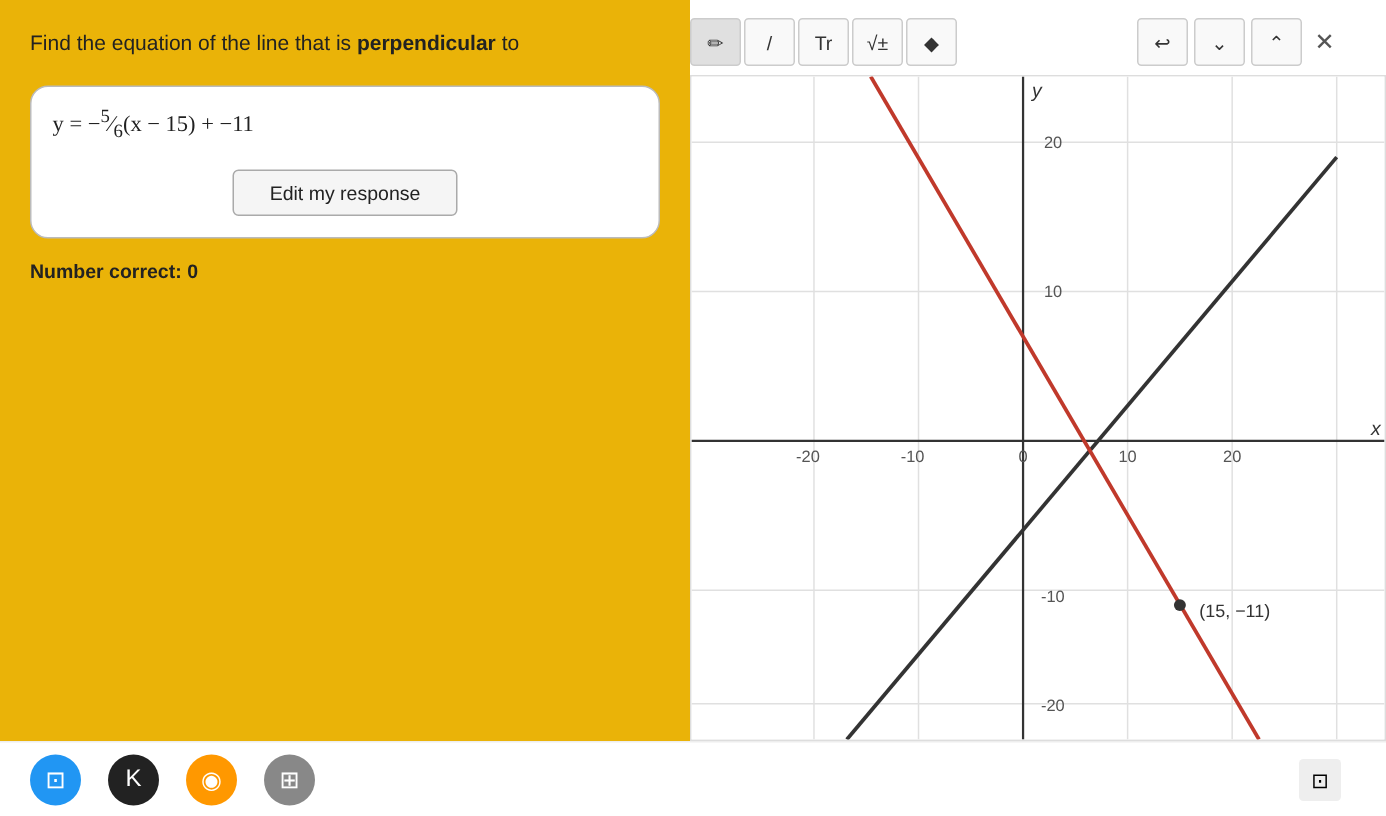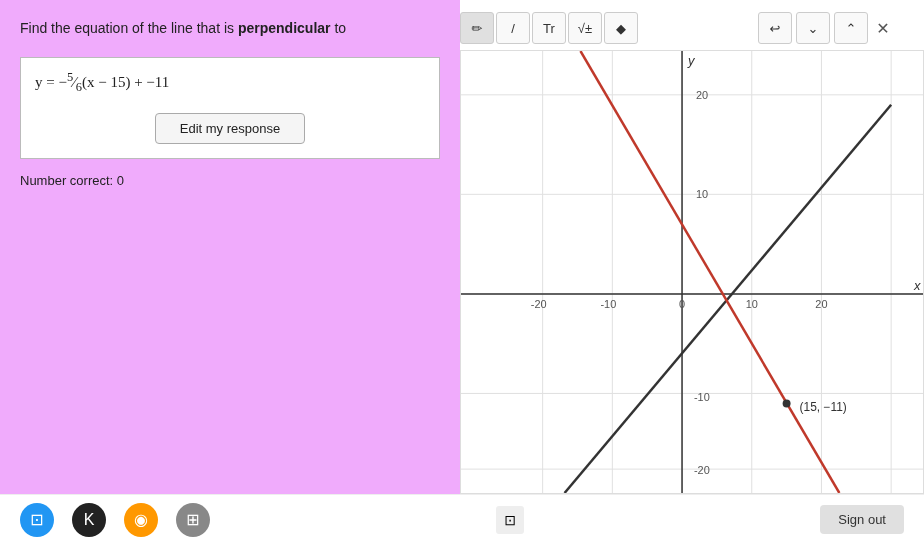--- a/index.html
+++ b/index.html
@@ -12,34 +12,34 @@
       position: relative;
     }
 
     
     .left-panel {
       position: absolute;
       left: 0; top: 0;
       width: 460px;
       height: 544px;
       padding: 18px 20px;
-      background: #f0abfc;
+      background: #eab308;
     }
 
     .question-text {
       font-size: 14px;
       color: #222;
       line-height: 1.5;
       margin-bottom: 18px;
     }
     .question-text strong { font-weight: bold; }
 
     .answer-box {
       border: 1.5px solid #bbb;
-      border-radius: 0;
+      border-radius: 12px;
       padding: 12px 14px 14px 14px;
       margin-bottom: 14px;
       background: #fff;
     }
     .answer-equation {
       font-size: 15px;
       color: #222;
       margin-bottom: 18px;
       font-family: 'Times New Roman', serif;
     }
@@ -53,21 +53,21 @@
       font-size: 13px;
       cursor: pointer;
       color: #222;
     }
 
     .number-correct {
       font-size: 13px;
       color: #222;
       margin-top: 8px;
     }
-    .number-correct span { font-weight: normal; }
+    .number-correct span { font-weight: bold; }
 
     
     .toolbar {
       position: absolute;
       top: 10px;
       left: 460px;
       right: 30px;
       height: 36px;
       display: flex;
       align-items: center;
@@ -257,14 +257,13 @@
 </div>
 
 <div class="bottom-bar">
   <div class="bottom-icons">
     <div class="bottom-icon blue">⊡</div>
     <div class="bottom-icon dark">K</div>
     <div class="bottom-icon orange">◉</div>
     <div class="bottom-icon gray">⊞</div>
   </div>
   <div class="screen-icon">⊡</div>
-  <button class="sign-out-btn">Sign out</button>
 </div>
 
 </body></html>

